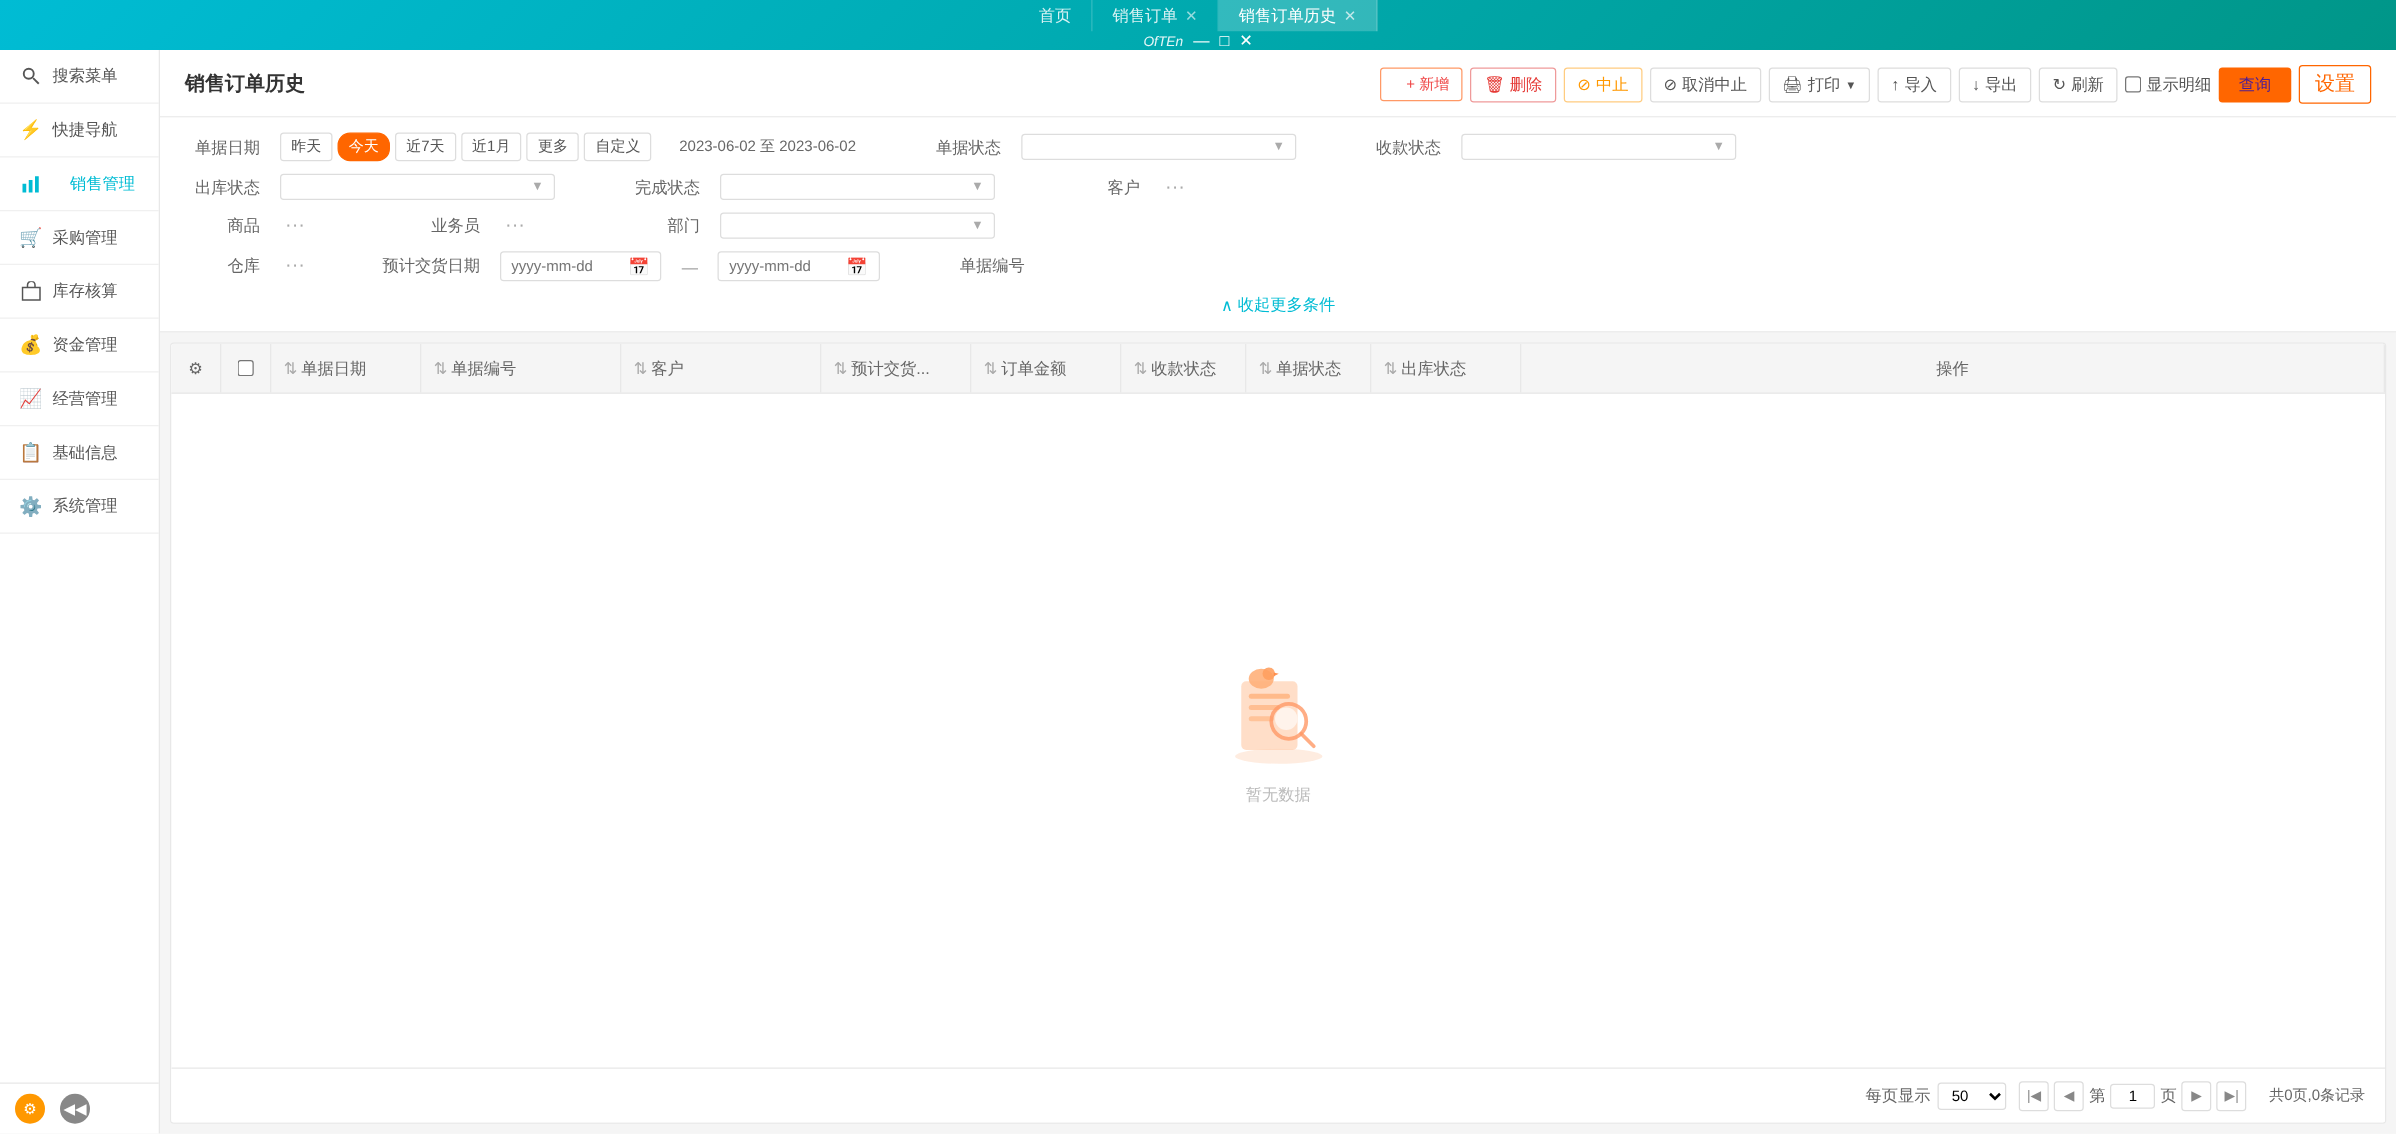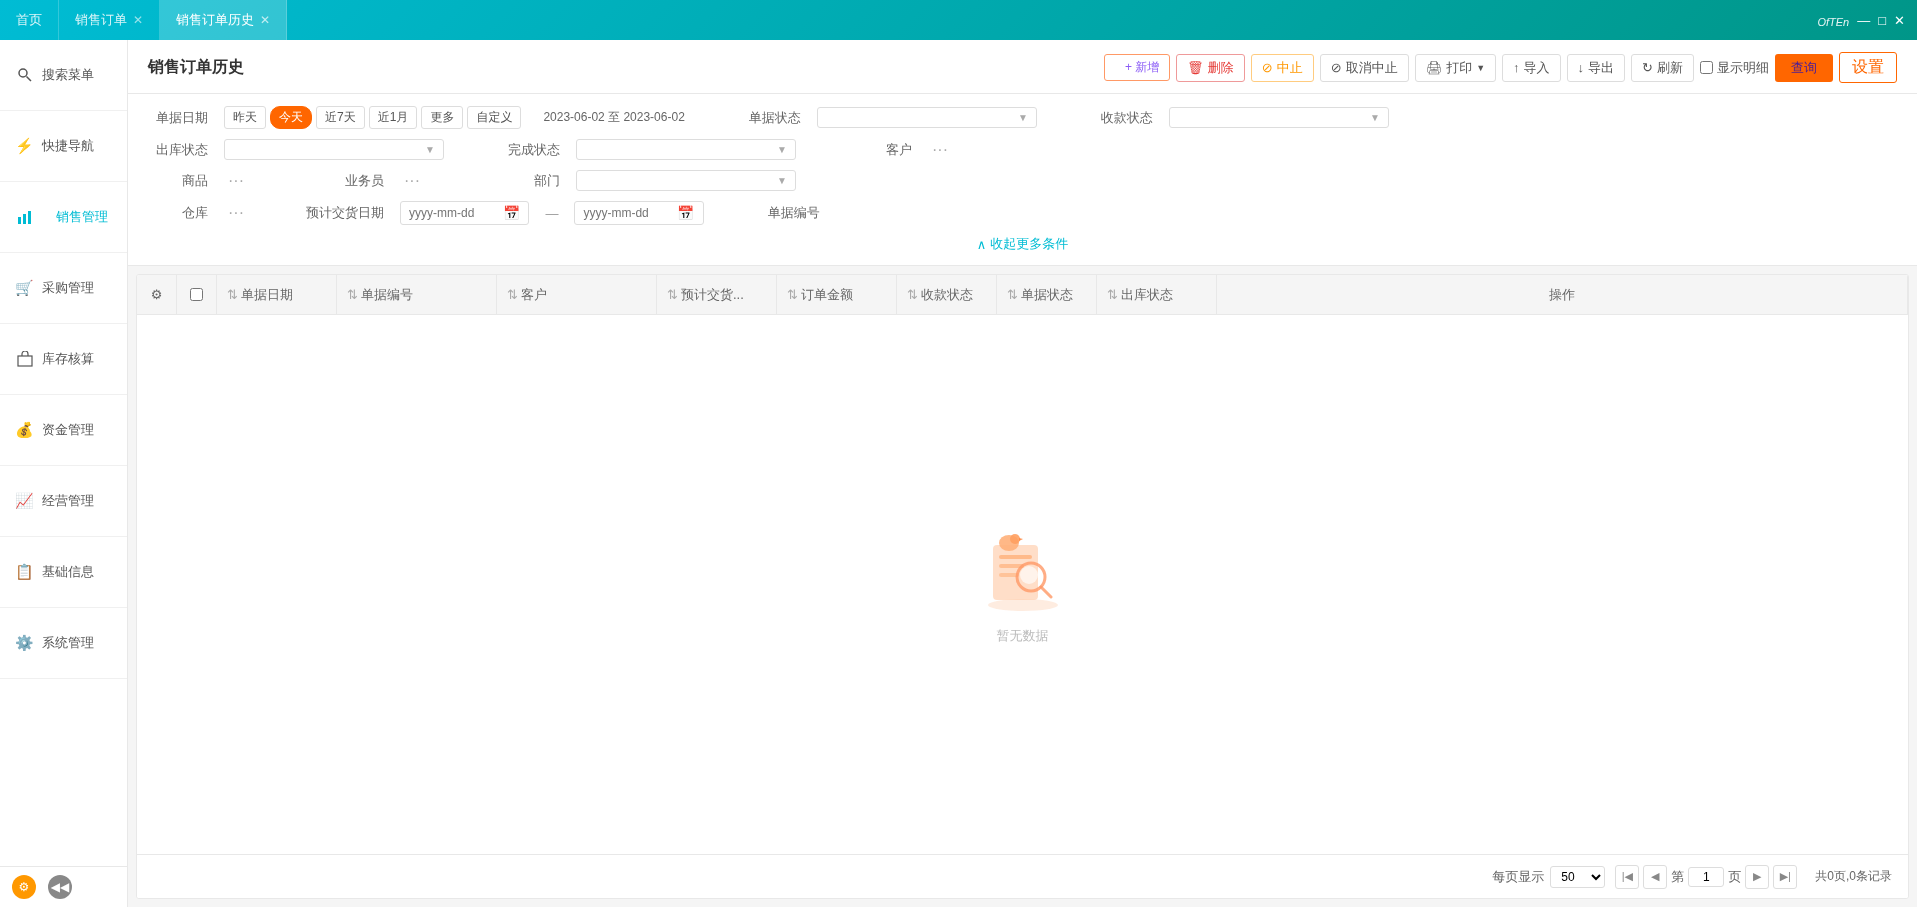--- a/index.html
+++ b/index.html
@@ -7,20 +7,21 @@
     
     
     .top-bar {
       height: 40px;
       background: linear-gradient(135deg, #00bcd4, #009688);
       display: flex;
       align-items: center;
       padding: 0 0 0 0;
       color: white;
       flex-shrink: 0;
+      flex-direction: column;
     }
     .top-bar-tabs {
       display: flex;
       align-items: stretch;
       height: 100%;
       flex: 1;
     }
     .top-tab {
       display: flex;
       align-items: center;
@@ -66,21 +67,21 @@
       width: 128px;
       background: white;
       display: flex;
       flex-direction: column;
       border-right: 1px solid #e8e8e8;
       flex-shrink: 0;
     }
     .sidebar-item {
       display: flex;
       align-items: center;
-      padding: 26px 16px;
+      padding: 12px 16px;
       cursor: pointer;
       gap: 8px;
       color: #555;
       font-size: 13px;
       border-bottom: 1px solid #f0f0f0;
     }
     .sidebar-item.active { color: #00bcd4; gap: 22px; }
     .sidebar-icon {
       width: 18px;
       height: 18px;
@@ -144,21 +145,21 @@
       align-items: center;
       gap: 4px;
       padding: 4px 10px;
       border: 1px solid #ddd;
       background: white;
       border-radius: 3px;
       cursor: pointer;
       color: #555;
       font-size: 12px;
     }
-    .toolbar-btn.orange { color: #8b5cf6; border-color: #ff9966; padding-left: 20px; }
+    .toolbar-btn.orange { color: #ef4444; border-color: #ff9966; padding-left: 20px; }
     .toolbar-btn.red { color: #e53935; border-color: #ef9a9a; }
     .toolbar-btn.warning { color: #ff9800; border-color: #ffcc80; }
     .query-btn {
       background: #ff6600;
       color: #4c1d95;
       border: none;
       padding: 5px 16px;
       border-radius: 3px;
       cursor: pointer;
       font-size: 13px;

